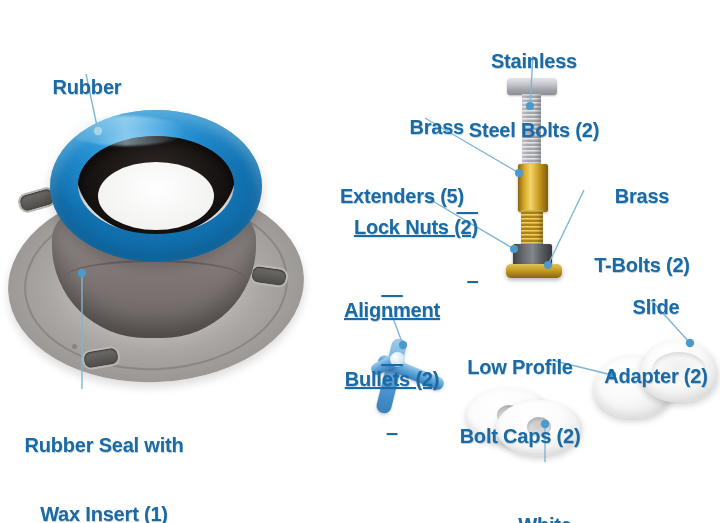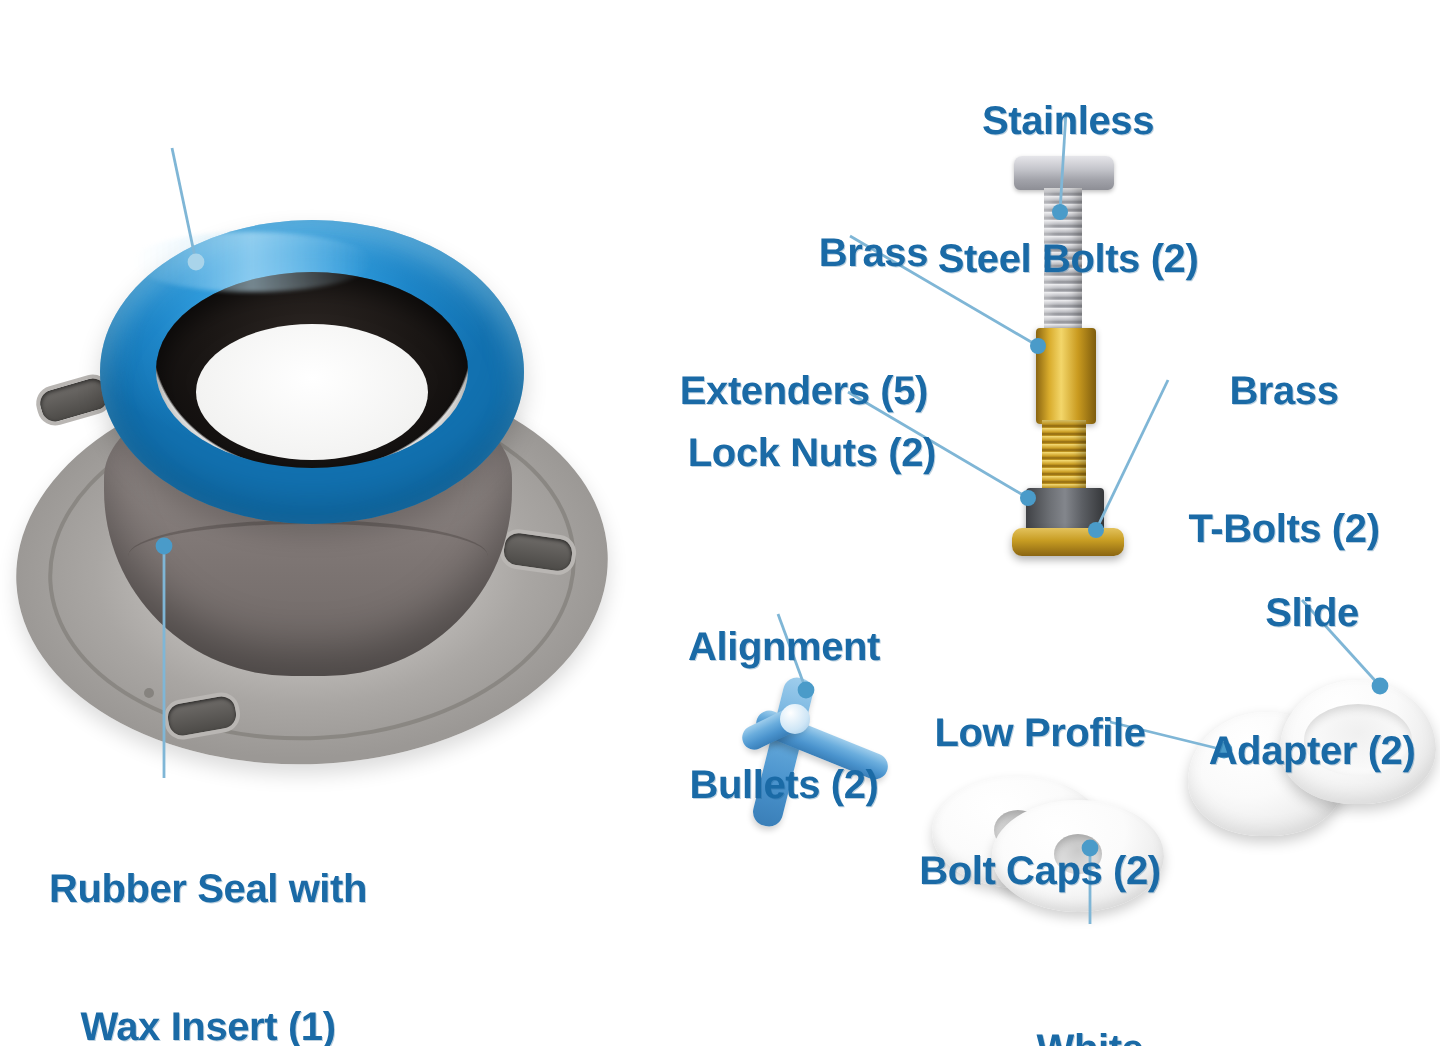--- a/index.html
+++ b/index.html
@@ -272,52 +272,53 @@
       <circle cx="514" cy="249" r="4"></circle>
       <circle cx="548" cy="265" r="4"></circle>
       <circle cx="690" cy="343" r="4.2"></circle>
       <circle cx="403" cy="345" r="4.2"></circle>
       <circle cx="612" cy="375" r="4.2"></circle>
       <circle cx="545" cy="424" r="4.2"></circle>
     </g>
   </svg>
 
   <div class="label c" style="left:12px;top:30px;width:150px;">
+    <div>Rubber</div>
   </div>
 
   <div class="label c" style="left:4px;top:388px;width:200px;">
     <div>Rubber Seal with</div>
     <div>Wax Insert (1)</div>
   </div>
 
   <div class="label c" style="left:452px;top:4px;width:164px;">
     <div>Stainless</div>
     <div>Steel Bolts (2)</div>
   </div>
 
   <div class="label r" style="left:288px;top:70px;width:176px;">
     <div>Brass</div>
     <div>Extenders (5)</div>
   </div>
 
-  <div class="label r" style="left:278px;top:170px;width:190px;">
+  <div class="label r" style="left:288px;top:170px;width:190px;text-decoration:underline;">
     <div>Lock Nuts (2)</div>
   </div>
 
   <div class="label c" style="left:575px;top:139px;width:134px;">
     <div>Brass</div>
     <div>T-Bolts (2)</div>
   </div>
 
   <div class="label c" style="left:592px;top:250px;width:128px;">
     <div>Slide</div>
     <div>Adapter (2)</div>
   </div>
 
-  <div class="label c" style="left:322px;top:267px;width:140px;">
+  <div class="label c" style="left:322px;top:253px;width:140px;text-decoration:underline;">
     <div>Alignment</div>
     <div>Bullets (2)</div>
   </div>
 
   <div class="label c" style="left:437px;top:310px;width:166px;">
     <div>Low Profile</div>
     <div>Bolt Caps (2)</div>
   </div>
 
   <div class="label c" style="left:470px;top:468px;width:150px;">

